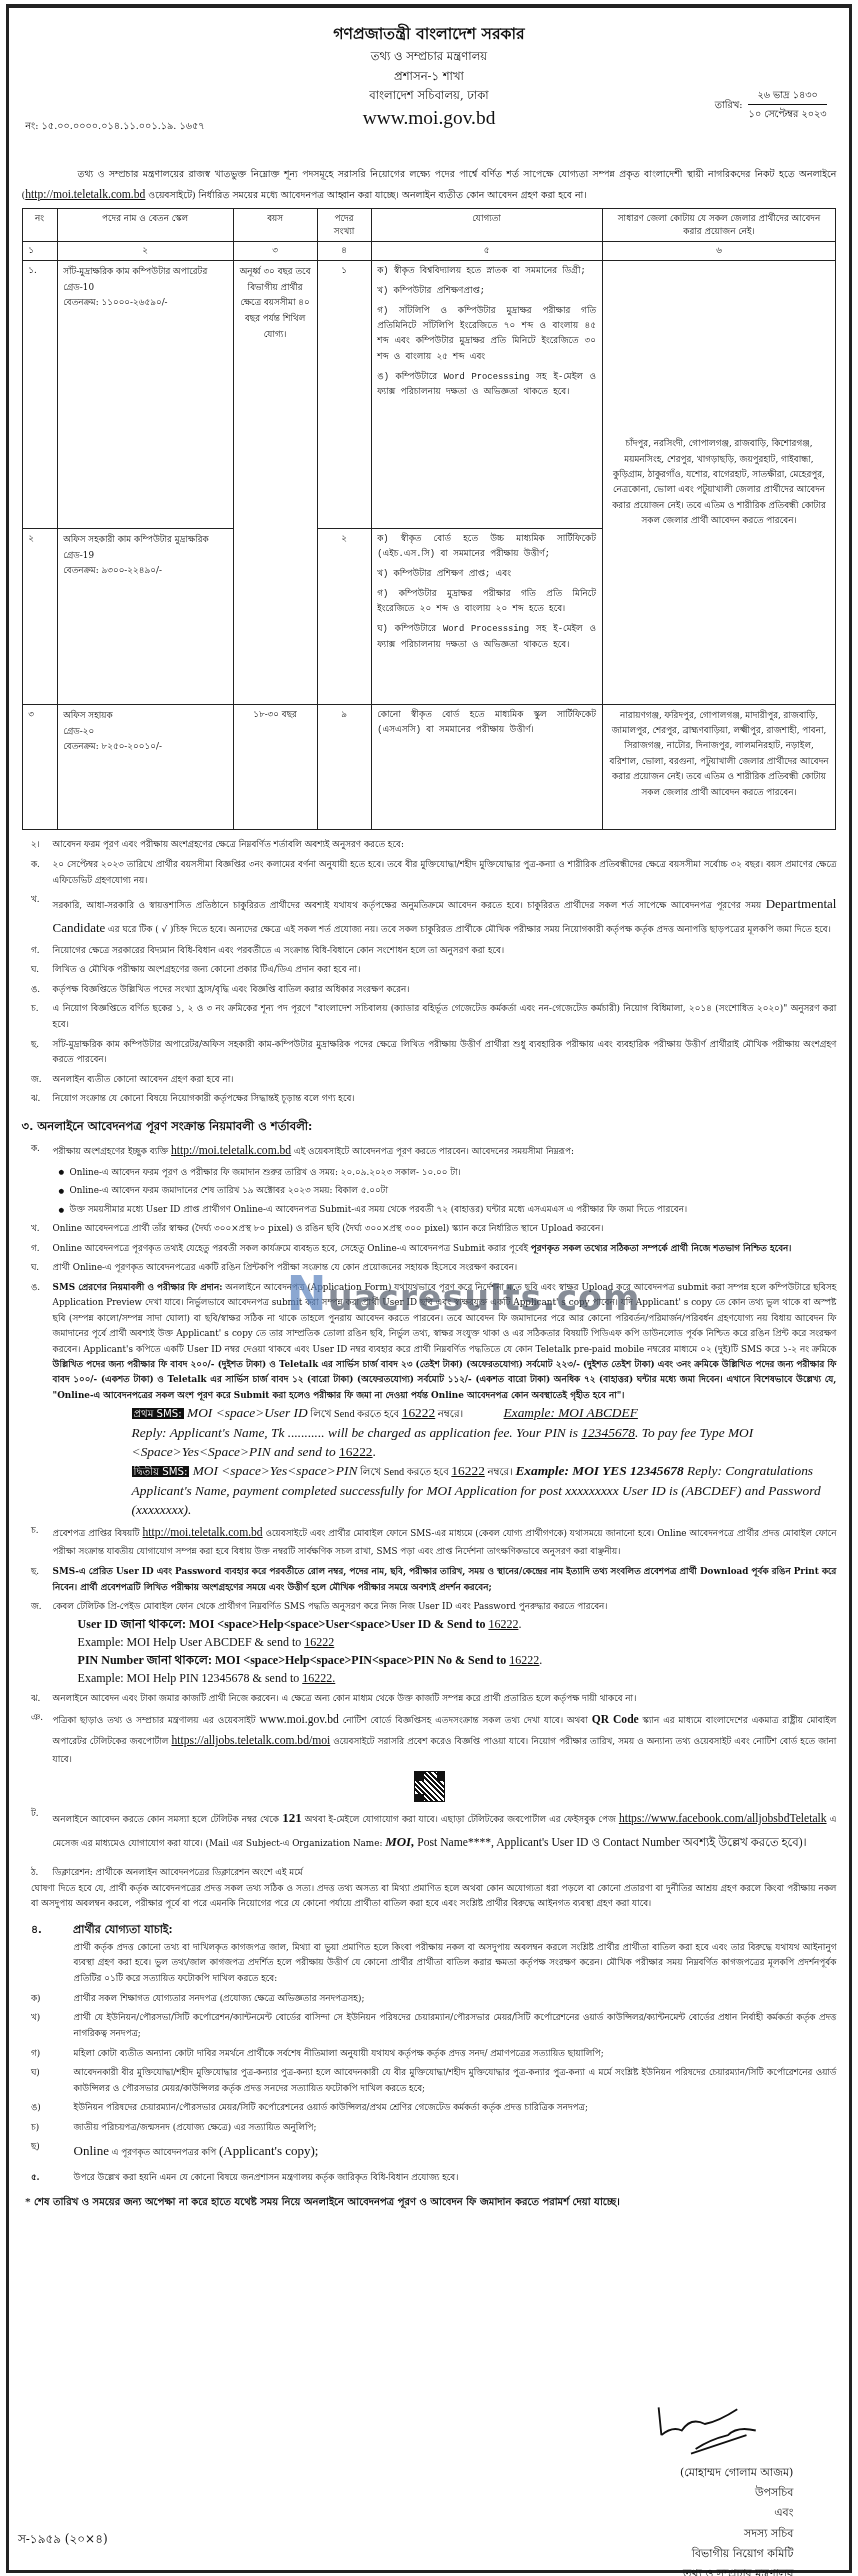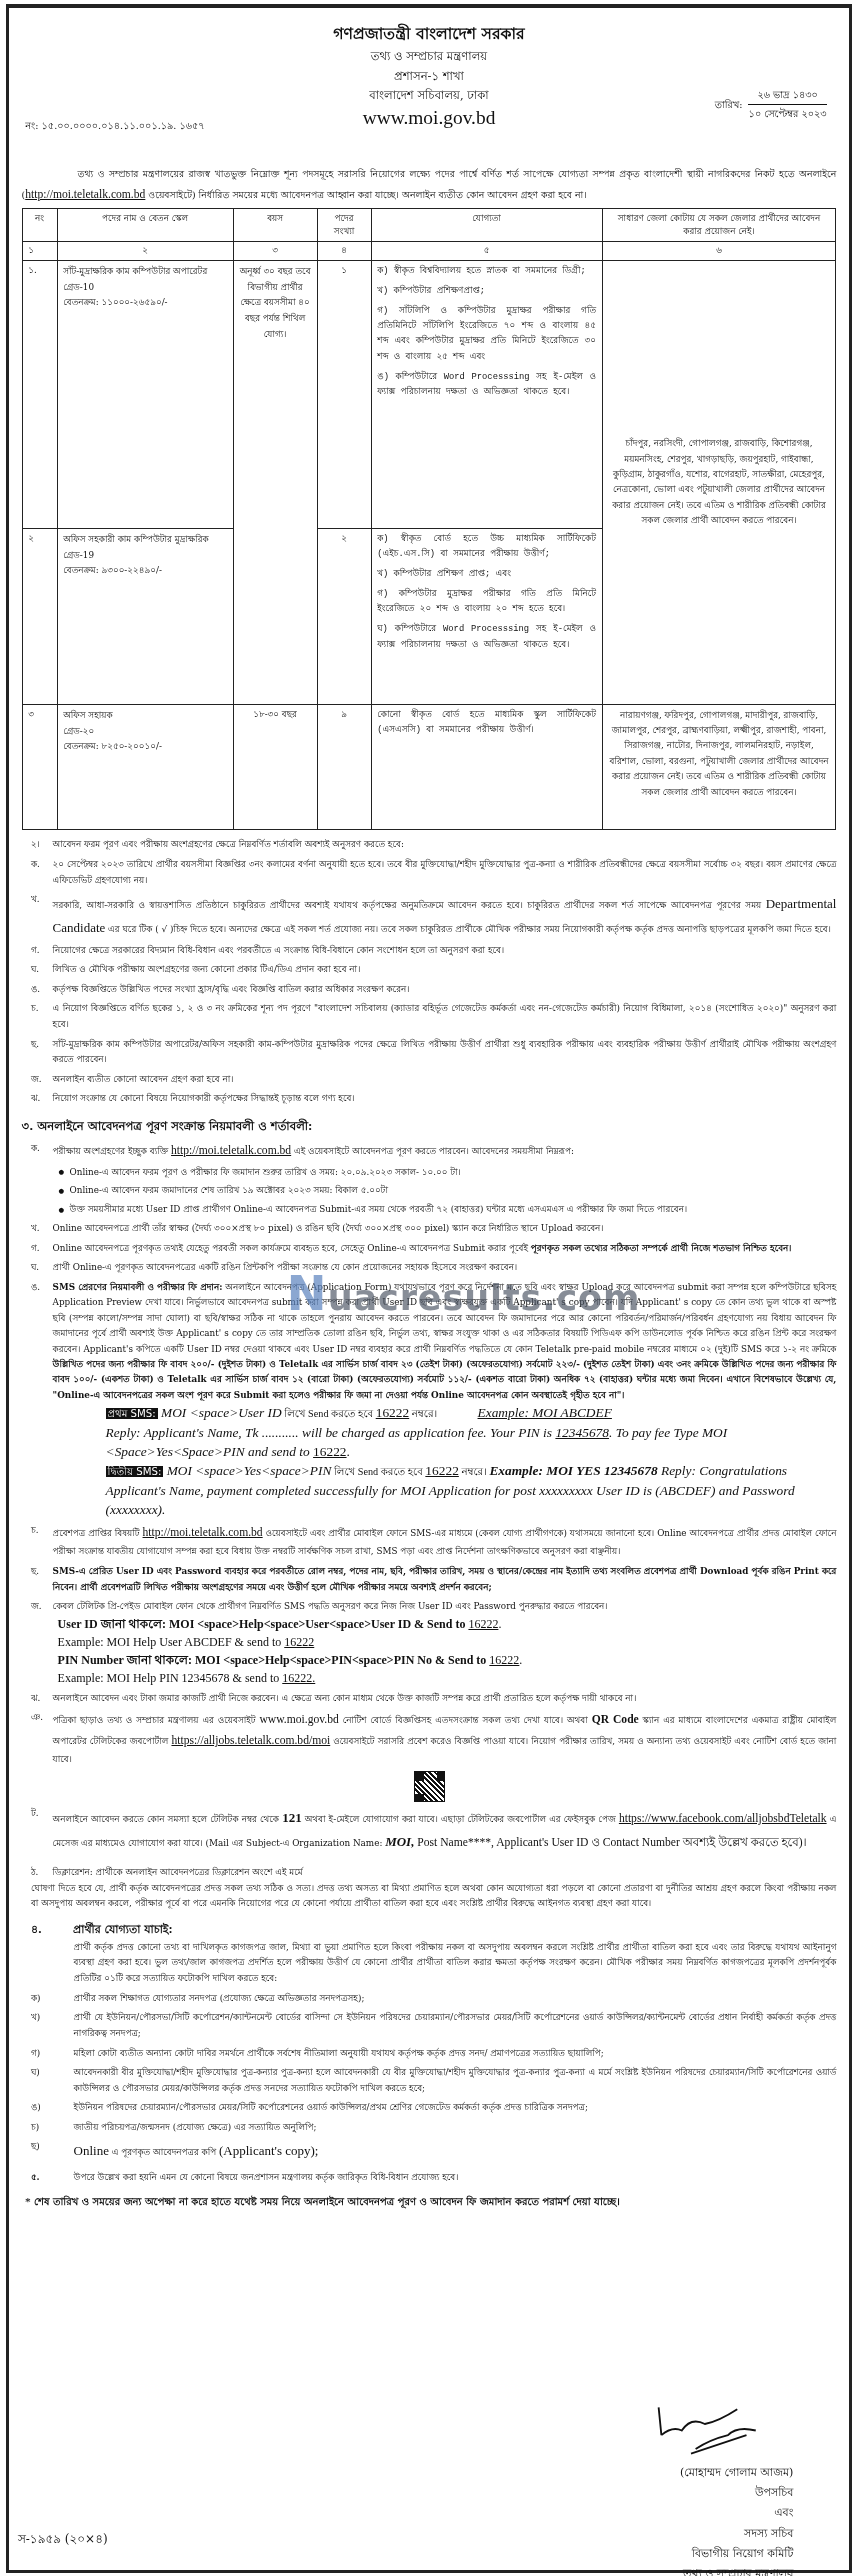--- a/index.html
+++ b/index.html
@@ -33,25 +33,25 @@
   .item { display: flex; gap: 0; margin-top: 3.7px; }
   .item .mk { width: 31px; flex: none; padding-left: 9.3px; }
   .item .tx { flex: 1; text-align: justify; }
   .bold { font-weight: bold; }
   .en { font-family: "Liberation Serif", serif; font-size: 11.6px; }
   .en-lg { font-family: "Liberation Serif", serif; font-size: 13px; }
   .h3 { font-size: 11.6px; font-weight: bold; margin-top: 9.3px; }
   .bullets { list-style: none; margin-left: 37px; }
   .bullets li { position: relative; padding-left: 11px; margin-top: 2.8px; }
   .bullets li::before { content: "●"; position: absolute; left: 0; font-size: 6.5px; top: 2.8px; }
-  .sms { margin-left: 84px; font-family: "Liberation Serif", serif; font-size: 13.4px; line-height: 1.45; }
+  .sms { margin-left: 110px; font-family: "Liberation Serif", serif; font-size: 13.4px; line-height: 1.45; }
   .sms .tag { background: #111; color: #fff; padding: 0 1.9px; font-size: 10.2px; font-family: "DejaVu Sans", sans-serif; }
   .sms i { font-style: italic; }
   .u { text-decoration: underline; }
-  .help { margin-left: 36px; font-family: "Liberation Serif", serif; font-size: 12px; line-height: 1.5; }
+  .help { margin-left: 56px; font-family: "Liberation Serif", serif; font-size: 12px; line-height: 1.5; }
   .qr { width: 31px; height: 31px; margin: 3.7px auto; background:
       linear-gradient(#111,#111) 0 0/9.3px 9.3px no-repeat,
       linear-gradient(#111,#111) 22px 0/9.3px 9.3px no-repeat,
       linear-gradient(#111,#111) 0 22px/9.3px 9.3px no-repeat,
       repeating-linear-gradient(45deg,#111 0 1.9px,#fff 1.9px 3.7px);
     border: 0.9px solid #111; }
   .watermark { position: absolute; left: 278px; top: 1251px; font-family: "DejaVu Sans", sans-serif; font-size: 35px; font-weight: bold; color: rgba(70,80,95,0.65); letter-spacing: 0.9px; pointer-events: none; }
   .watermark .n { color: rgba(90,130,190,0.7); font-size: 48px; }
   .sig { position: absolute; right: 56px; top: 2390px; text-align: right; font-size: 11px; line-height: 1.85; width: 204px; }
   .sig .scrawl { height: 65px; position: relative; }

